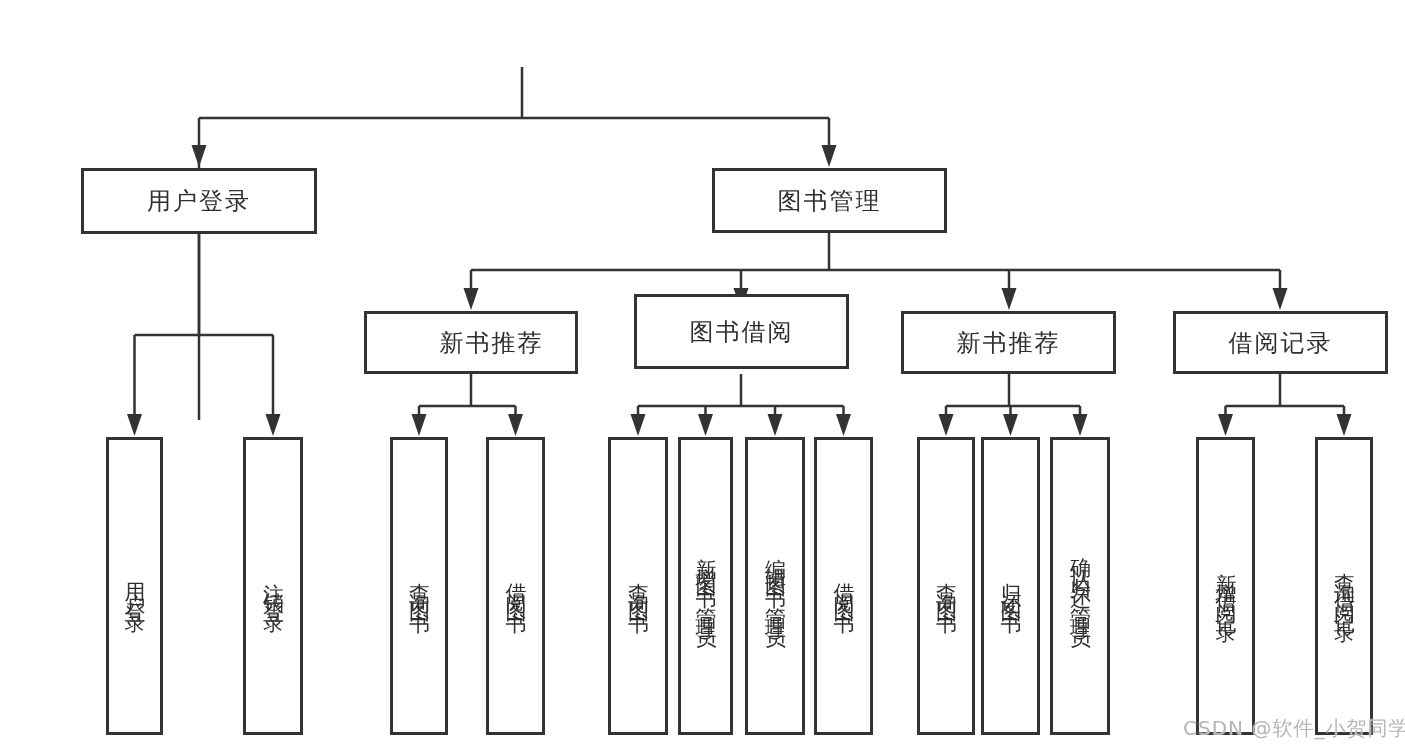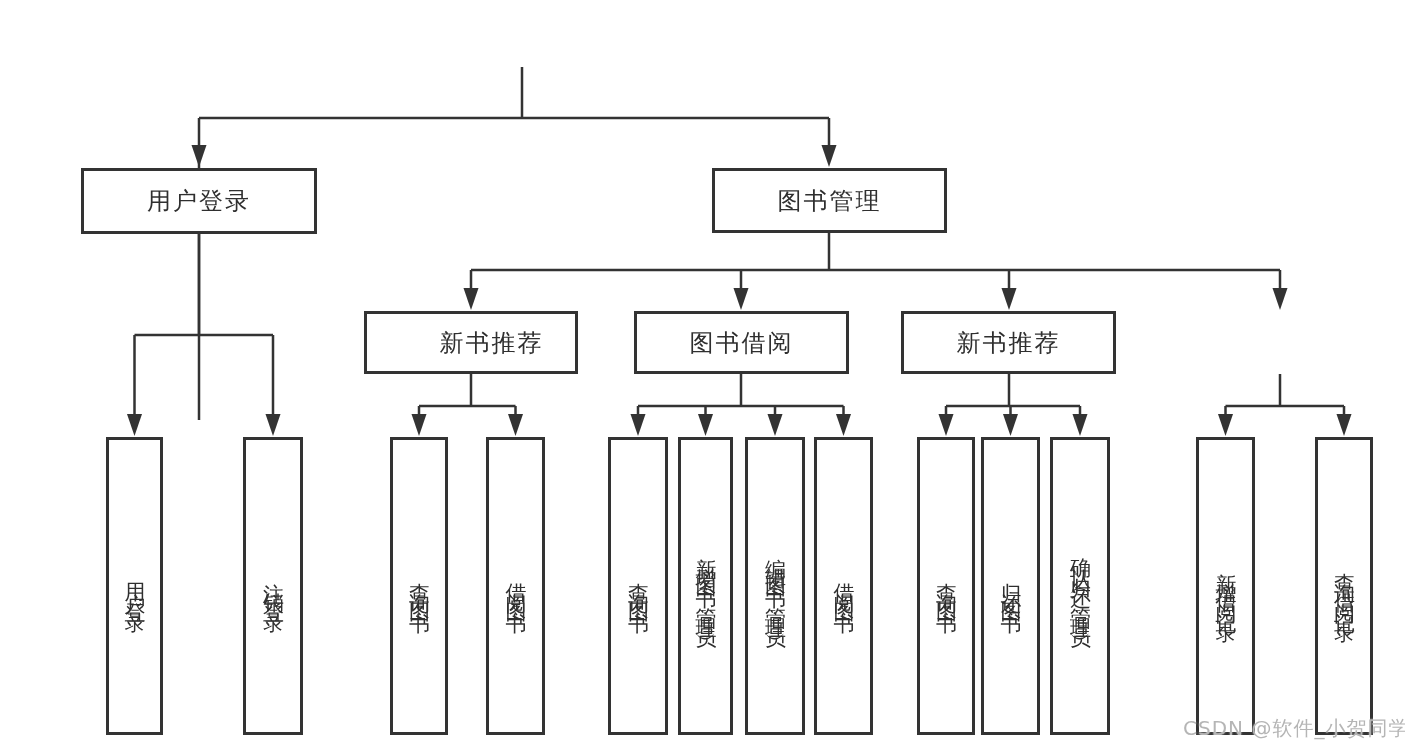--- a/index.html
+++ b/index.html
@@ -92,25 +92,28 @@
   <div class="box box-h" style="left:81px; top:168px; width:236px; height:66px;">
     <span>用户登录</span>
   </div>
   <div class="box box-h" style="left:712px; top:168px; width:235px; height:65px;">
     <span>图书管理</span>
   </div>
 
   <div class="box box-h" style="left:364px; top:311px; width:214px; height:63px;padding-left:41px;">
     <span>新书推荐</span>
   </div>
-  <div class="box box-h" style="left:634px; top:311px; width:215px; height:63px;">
+  <div class="box box-h" style="left:634px; top:294px; width:215px; height:75px;">
     <span>图书借阅</span>
   </div>
   <div class="box box-h" style="left:901px; top:311px; width:215px; height:63px;">
     <span>新书推荐</span>
+  </div>
+  <div class="box box-h" style="left:1173px; top:311px; width:215px; height:63px;">
+    <span>借阅记录</span>
   </div>
 
   <div class="box box-v" style="left:106px; top:437px; width:57px; height:298px;">
     <span class="vtext">用户登录</span>
   </div>
   <div class="box box-v" style="left:243px; top:437px; width:60px; height:298px;">
     <span class="vtext">注销登录</span>
   </div>
 
   <div class="box box-v" style="left:390px; top:437px; width:58px; height:298px;">

